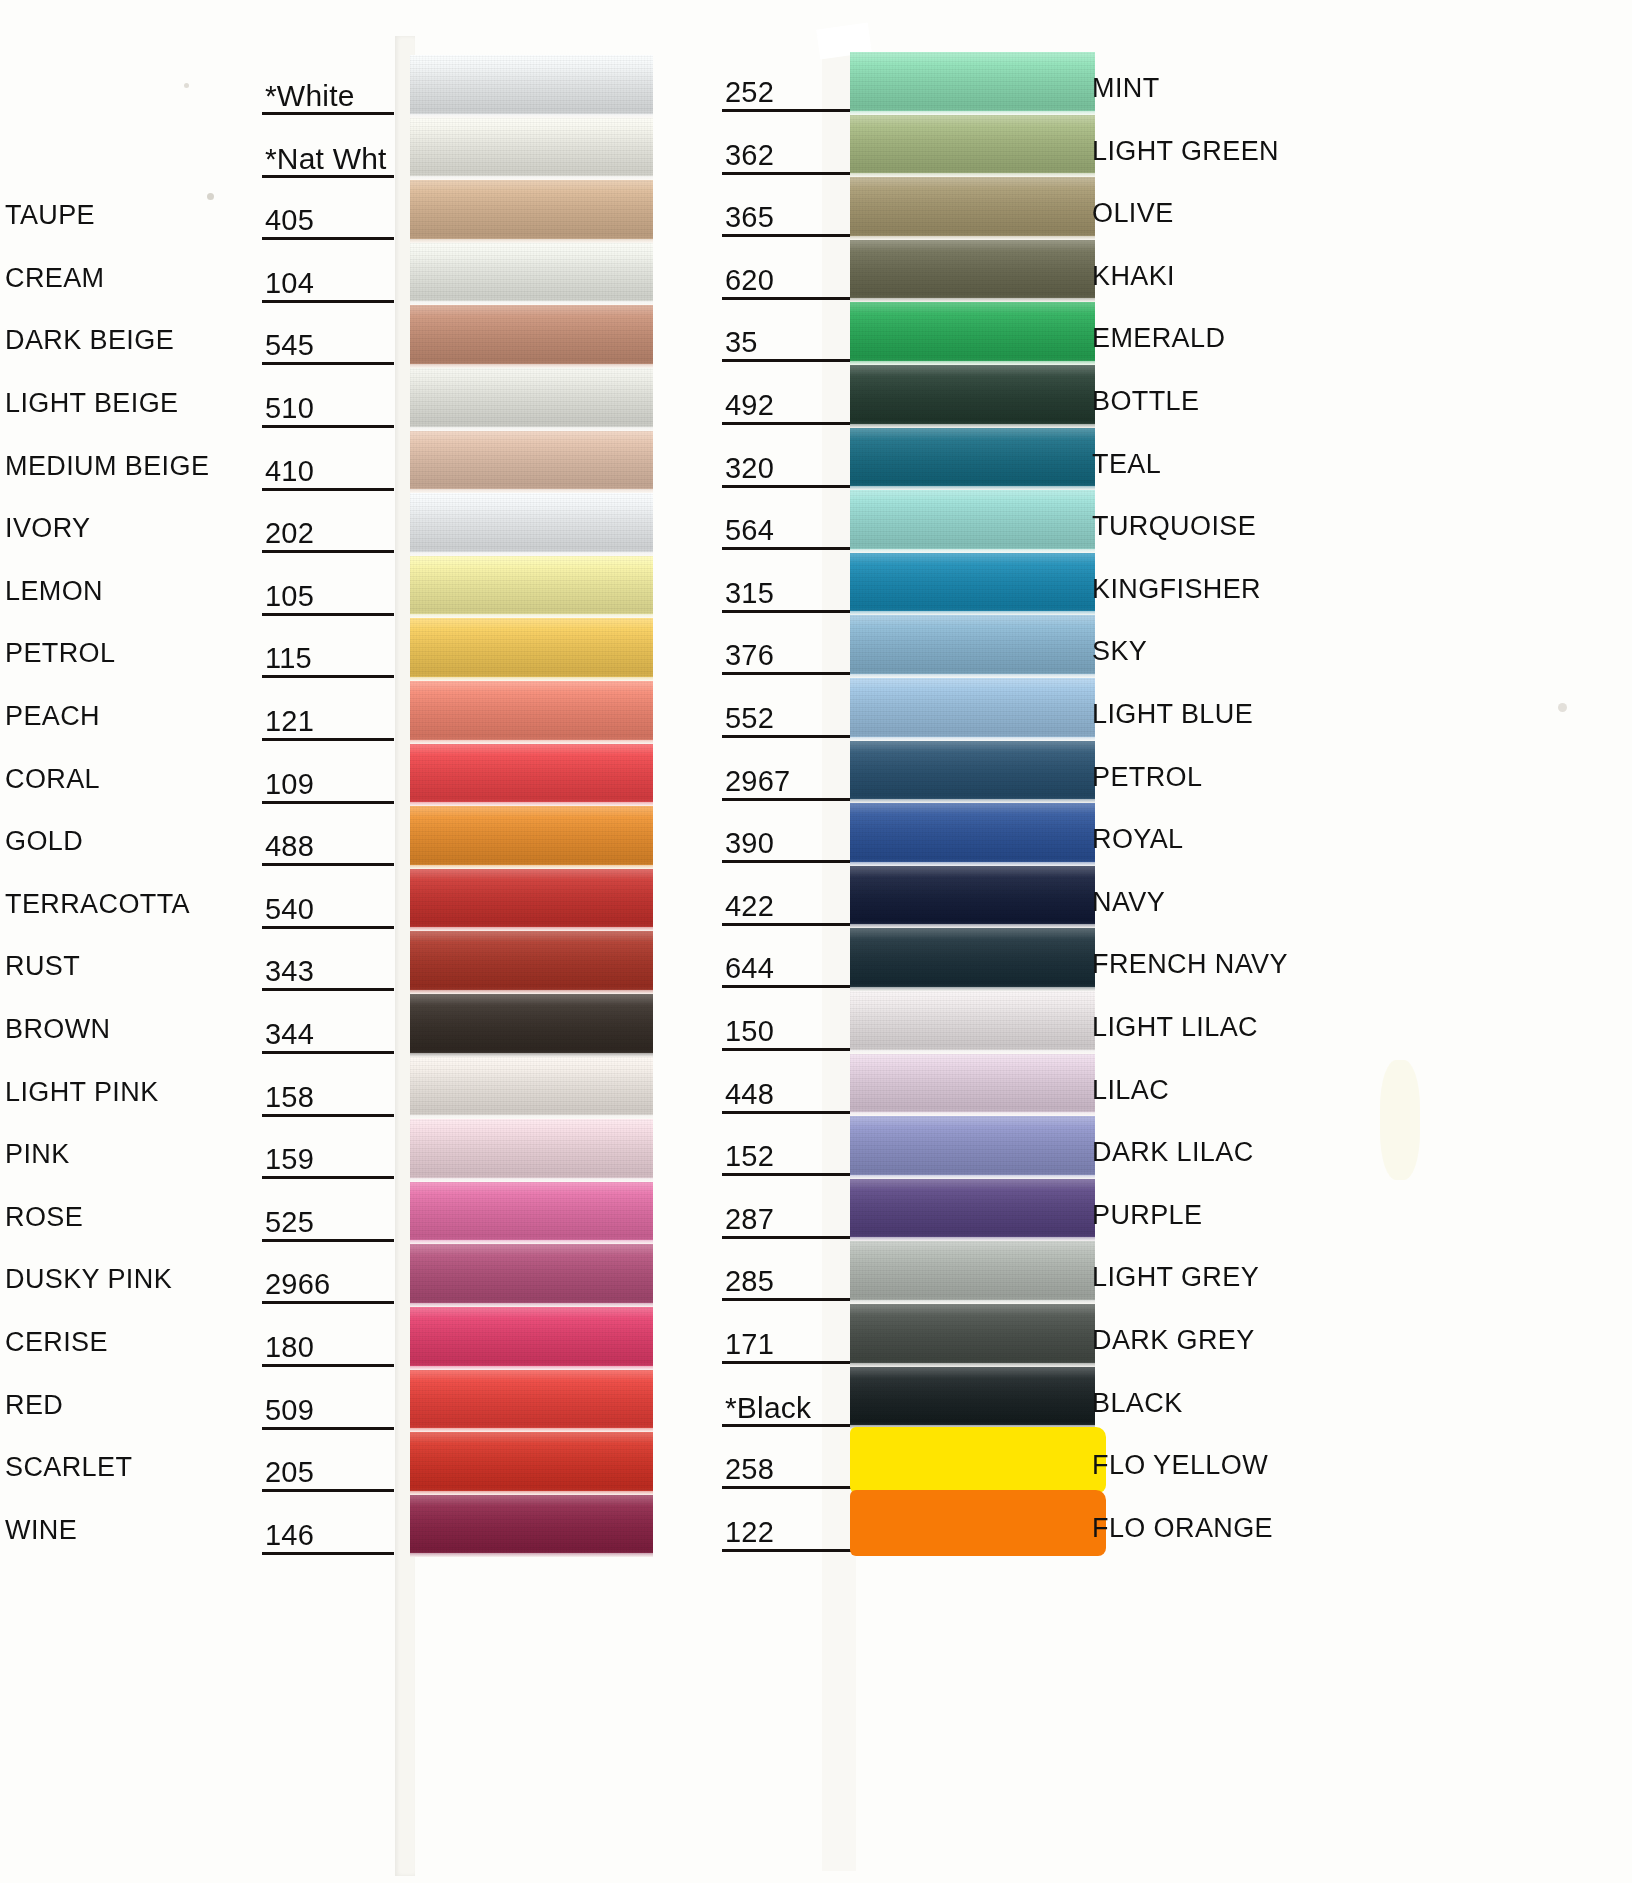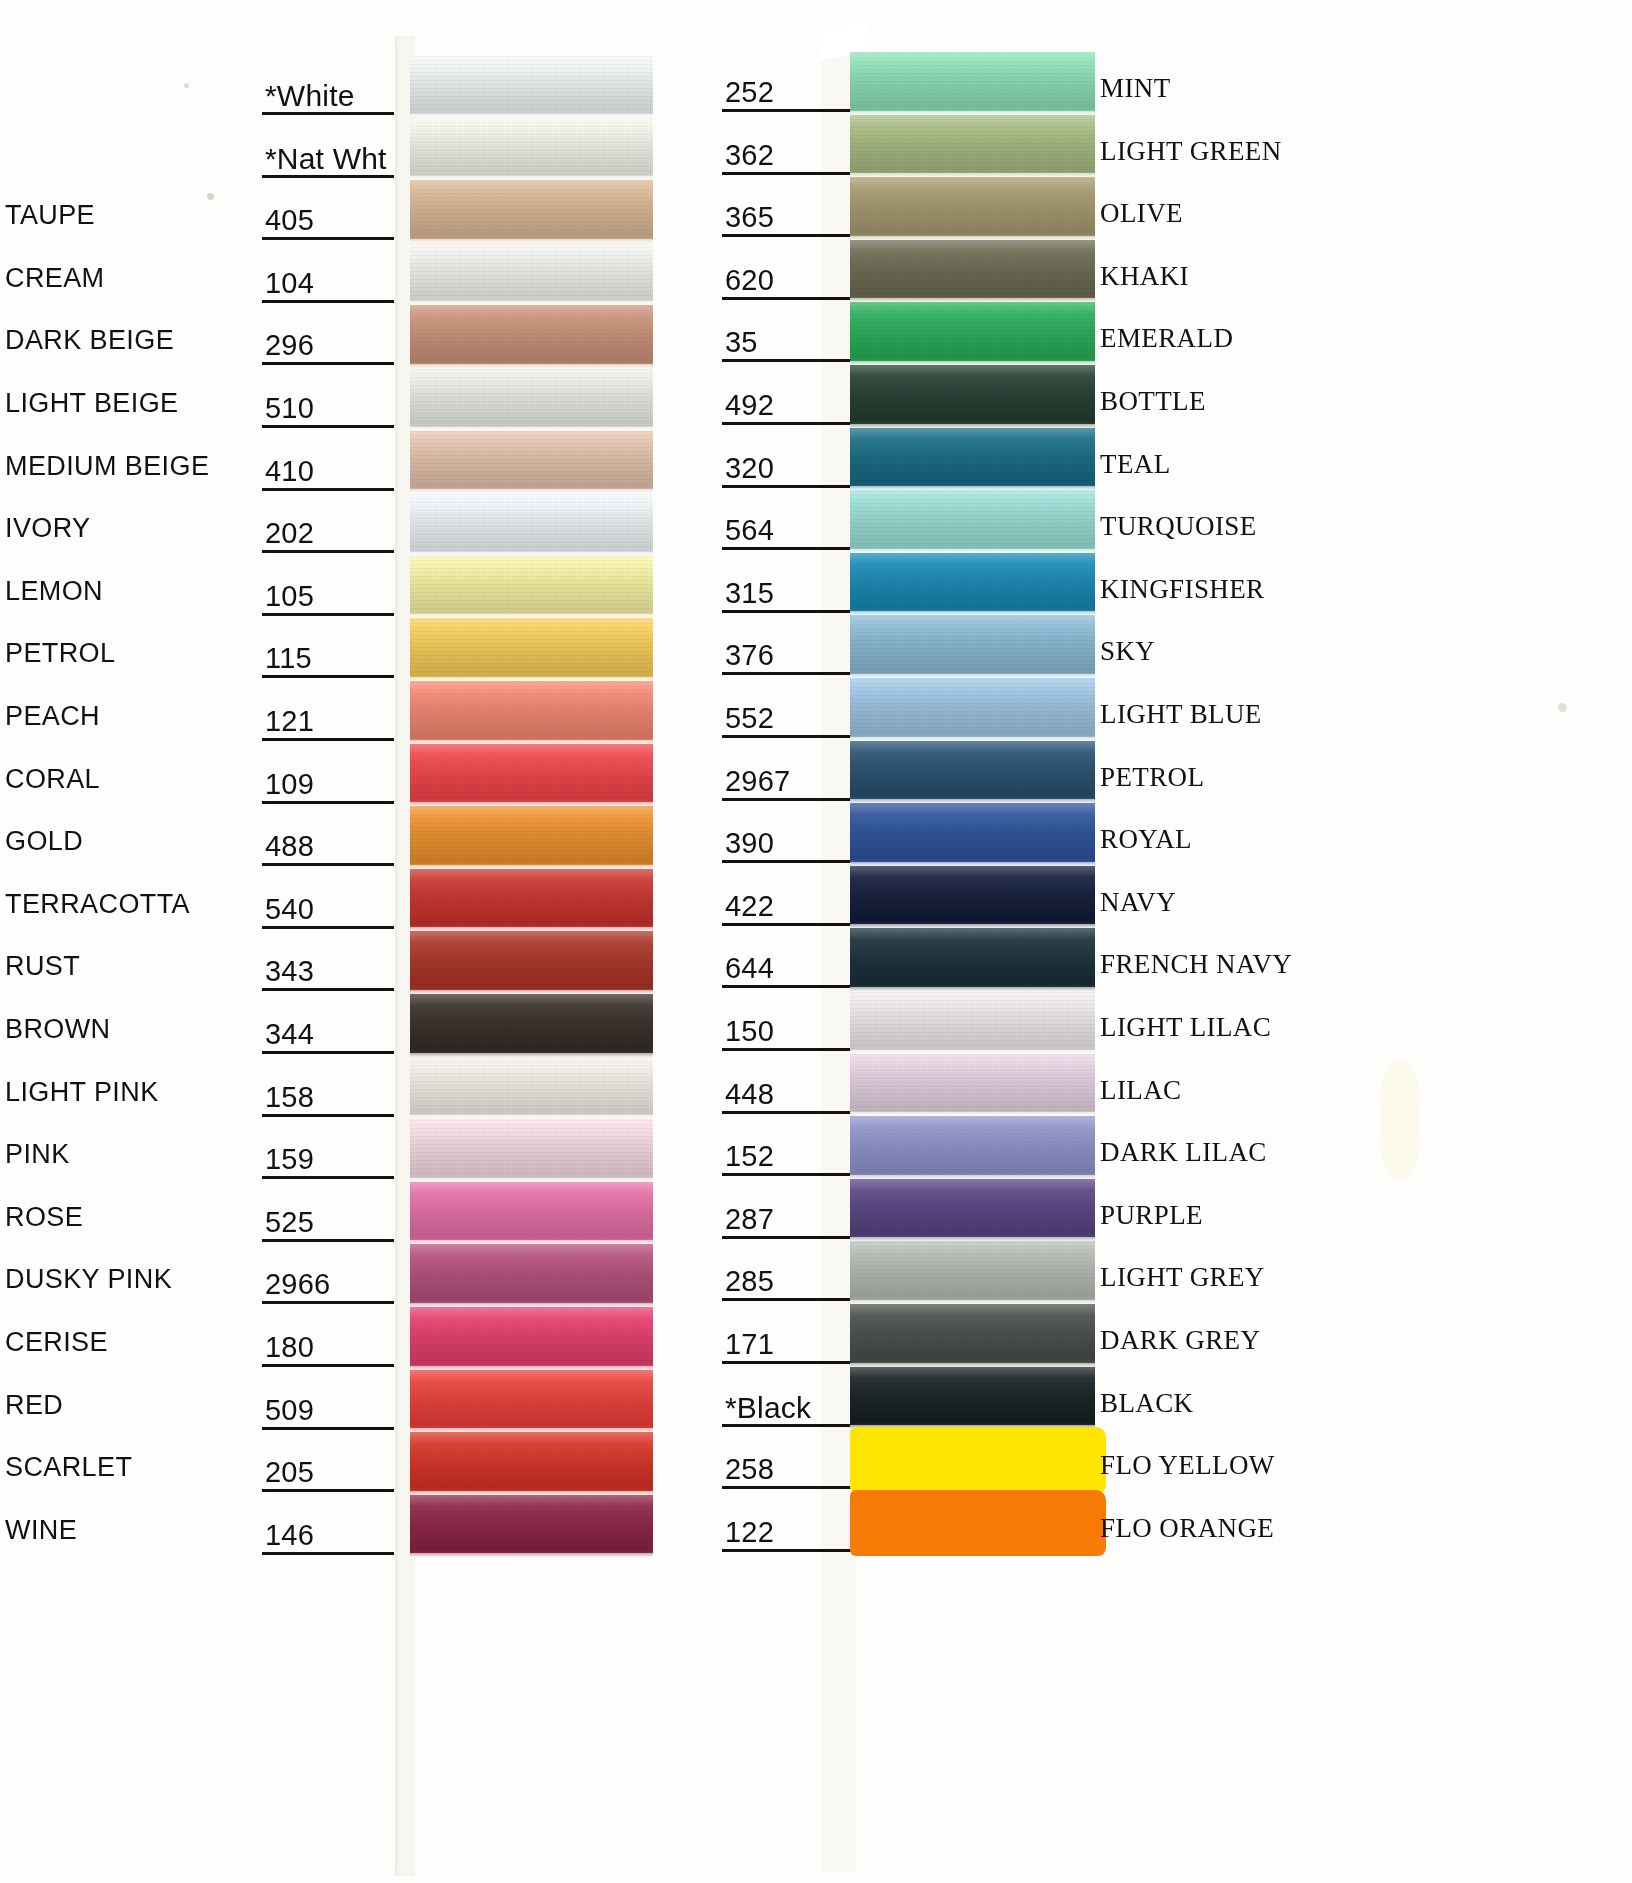--- a/index.html
+++ b/index.html
@@ -49,21 +49,21 @@
   }
 
   
   #right-column .ccode{left:25px;top:26px;}
   #right-column .rule{
     position:absolute;left:22px;width:130px;height:3px;background:#16110f;top:57px;
   }
   #right-column .swatch{
     position:absolute;left:150px;width:245px;top:0;height:62.6px;
   }
-  #right-column .cname{left:400px;top:23px;font-family:Liberation Serif, serif;}
+  #right-column .cname{left:392px;top:23px;}
 
   
   .starlabel{font-size:30px;}
 
   
   .swatch .fabric{
     position:absolute;inset:0;
     background-image:
       repeating-linear-gradient(
         0deg,
@@ -162,21 +162,21 @@
         <div class="ccode">104</div>
         <div class="rule"></div>
         <div class="swatch" style="background: linear-gradient(rgb(250, 252, 245) 0%, rgb(236, 238, 231) 40%, rgb(224, 226, 219) 92%, rgb(255, 255, 255) 100%);">
           <div class="fabric"></div>
           <div class="gloss"></div>
           <div class="gap"></div>
         </div>
         <div class="cname">CREAM</div>
       </div>
       <div class="row" style="top: 305.4px;">
-        <div class="ccode">296</div>
+        <div class="ccode">545</div>
         <div class="rule"></div>
         <div class="swatch" style="background: linear-gradient(rgb(215, 161, 137) 0%, rgb(201, 147, 123) 40%, rgb(189, 135, 111) 92%, rgb(231, 177, 153) 100%);">
           <div class="fabric"></div>
           <div class="gloss"></div>
           <div class="gap"></div>
         </div>
         <div class="cname">DARK BEIGE</div>
       </div>
       <div class="row" style="top: 368px;">
         <div class="ccode">510</div>

